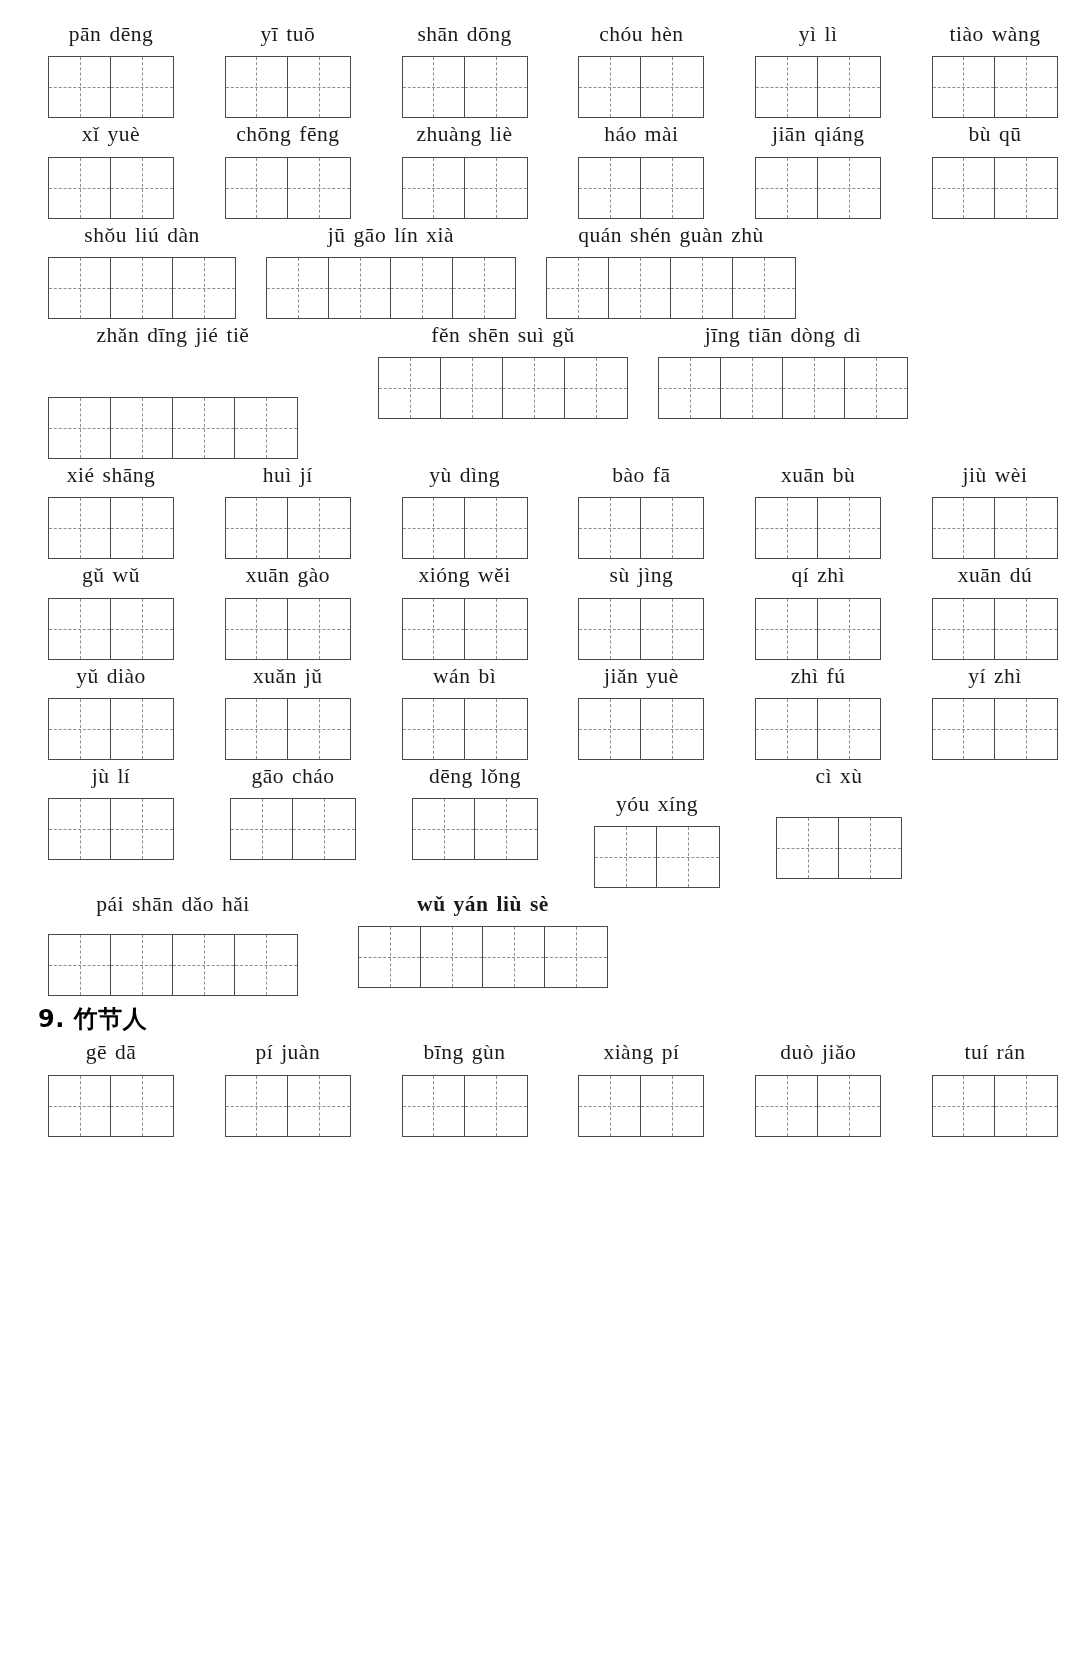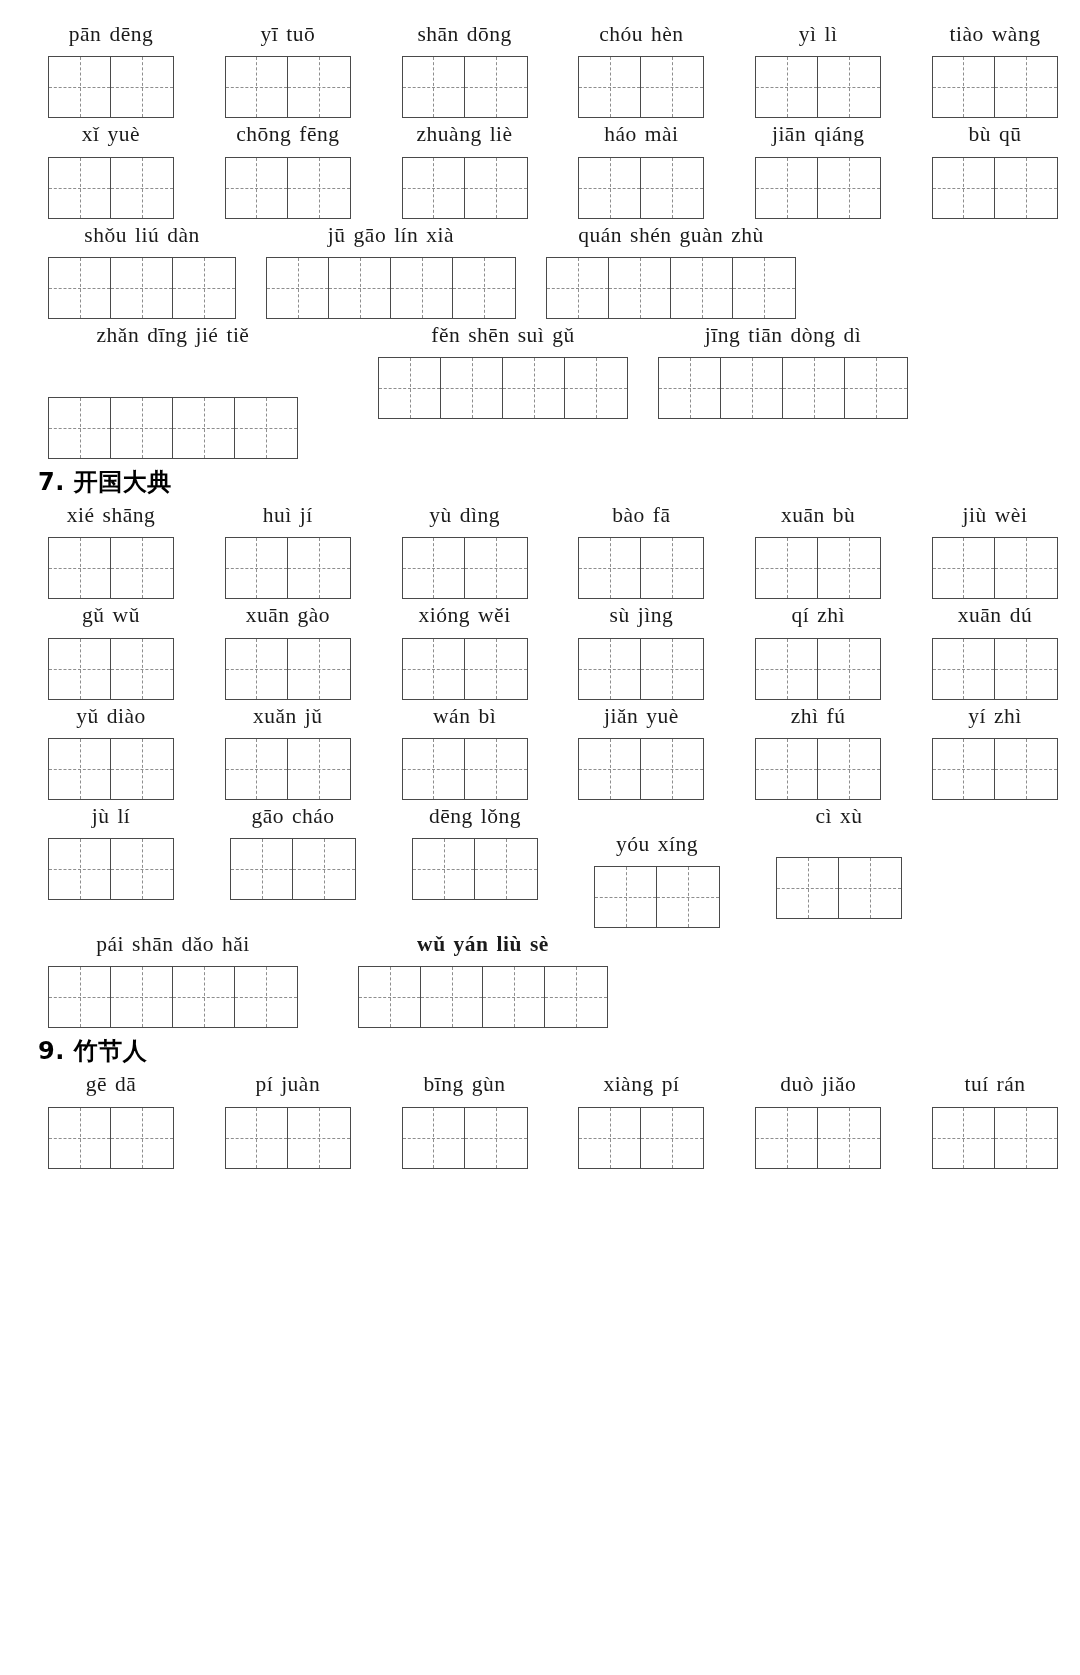--- a/index.html
+++ b/index.html
@@ -247,21 +247,20 @@
                 <div class="cell"></div>
                 <div class="cell"></div>
                 <div class="cell"></div>
                 <div class="cell"></div>
               </div>
             </div>
           </div>
         </div>
       </div>
       <div>
-        <div class="section-heading">7. 开国大典</div>
         <div class="row-wrap">
           <div class="word-row spread">
             <div class="word-block">
               <div class="pinyin"><span class="syl">xié</span><span class="syl">shāng</span></div>
               <div class="grid">
                 <div class="cell"></div>
                 <div class="cell"></div>
               </div>
             </div>
             <div class="word-block">
@@ -427,21 +426,21 @@
               <div class="pinyin"><span class="syl">cì</span><span class="syl">xù</span></div>
               <div class="grid">
                 <div class="cell"></div>
                 <div class="cell"></div>
               </div>
             </div>
           </div>
         </div>
         <div class="row-wrap">
           <div class="word-row left">
-            <div class="word-block" style="margin-right: 60px;">
+            <div class="word-block" style="margin-right: 60px; gap: 8px;">
               <div class="pinyin"><span class="syl">pái</span><span class="syl">shān</span><span class="syl">dǎo</span><span class="syl">hǎi</span></div>
               <div class="grid">
                 <div class="cell"></div>
                 <div class="cell"></div>
                 <div class="cell"></div>
                 <div class="cell"></div>
               </div>
             </div>
             <div class="word-block" style="margin-right: 0px; font-weight: bold;">
               <div class="pinyin"><span class="syl">wǔ</span><span class="syl">yán</span><span class="syl">liù</span><span class="syl">sè</span></div>

